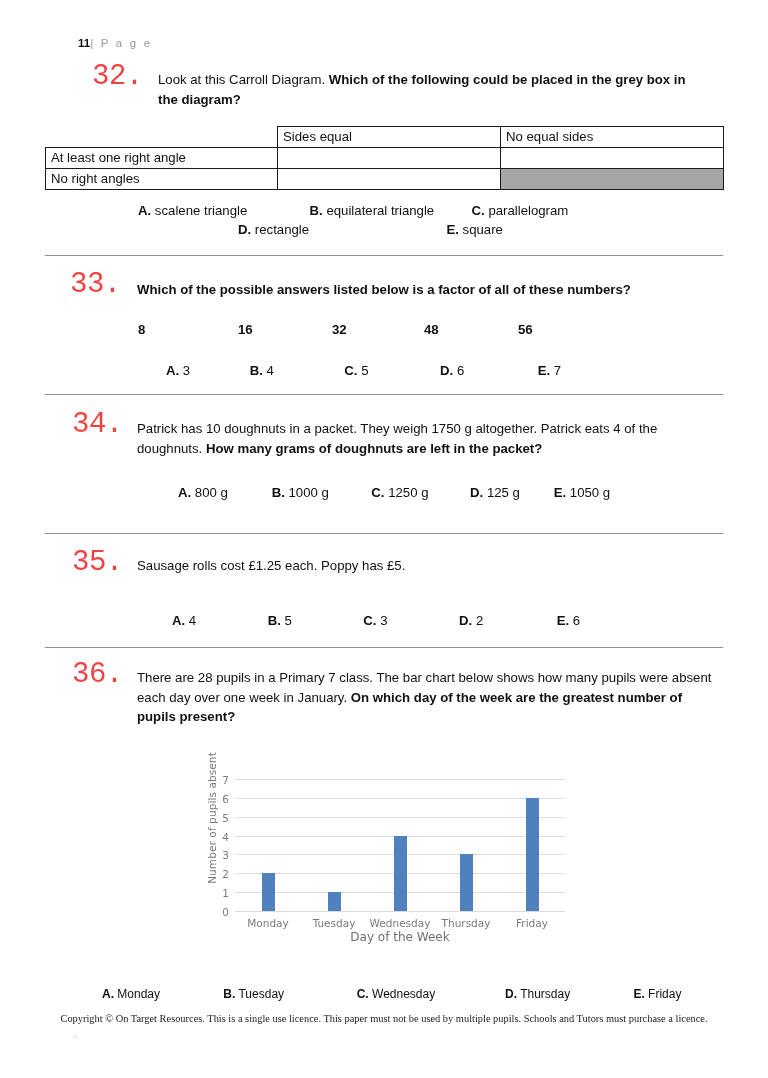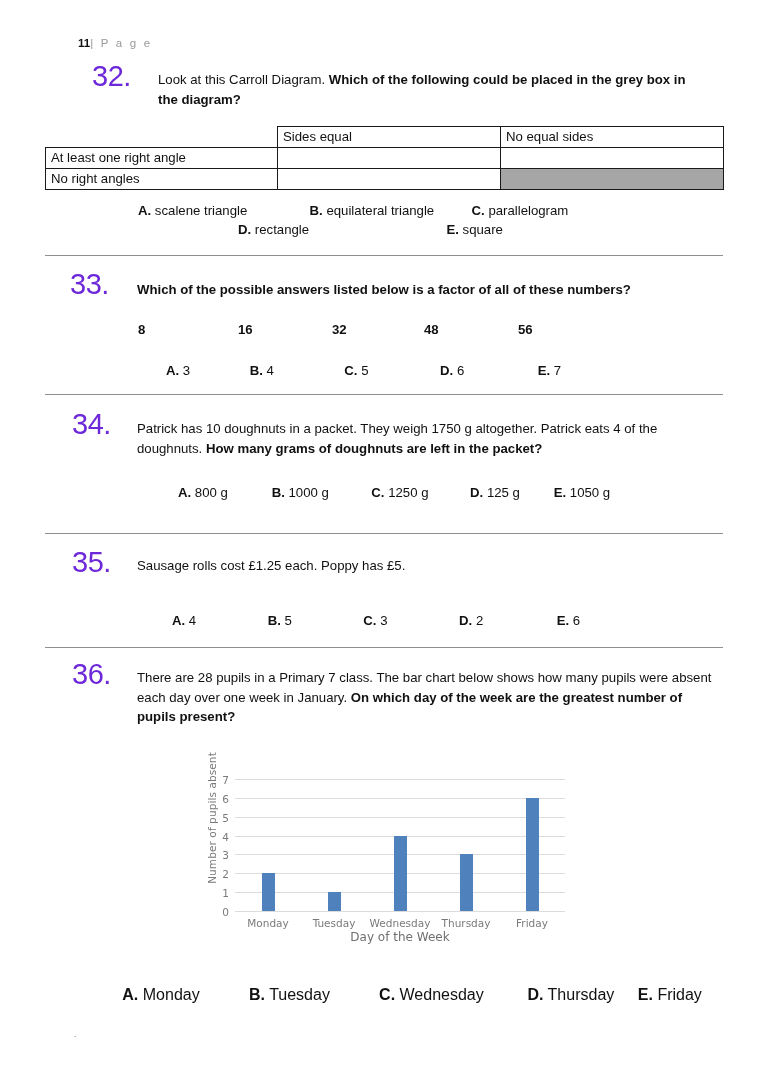--- a/index.html
+++ b/index.html
@@ -54,23 +54,23 @@
     width: 678px;
     height: 0;
     border-top: 1.4px solid #8e8e8e;
   }
 
   .qnum {
     position: absolute;
     font-size: 29px;
     font-weight: 300;
     letter-spacing: -0.5px;
-    color: #6d28d9;
+    color: #ef4444;
     line-height: 1;
-    font-family: Liberation Sans, sans-serif;
+    font-family: Liberation Mono, monospace;
   }
 
   .qtext {
     position: absolute;
     font-size: 13.2px;
     line-height: 19.5px;
     color: #111111;
   }
   .qtext .b { font-weight: bold; }
 
@@ -377,24 +377,25 @@
           <div class="bar" style="left: 158.5px; height: 75.4286px; background: rgb(79, 129, 189);"></div>
           <div class="xtick" style="left: 165px;">Wednesday</div>
           <div class="bar" style="left: 224.5px; height: 56.5714px; background: rgb(79, 129, 189);"></div>
           <div class="xtick" style="left: 231px;">Thursday</div>
           <div class="bar" style="left: 290.5px; height: 113.143px; background: rgb(79, 129, 189);"></div>
           <div class="xtick" style="left: 297px;">Friday</div>
         </div>
       <div class="xlabel">Day of the Week</div>
     </div>
 
-    <div class="opts" style="left:102px; top:985px; font-size:16px;text-align:center;">
+    <div class="opts" style="left:102px; top:985px; font-size:12px;">
       <span class="opt" style="width:118px"><span class="ol">A.</span> <span>Monday</span></span>
       <span class="opt" style="width:130px"><span class="ol">B.</span> <span>Tuesday</span></span>
       <span class="opt" style="width:145px"><span class="ol">C.</span> <span>Wednesday</span></span>
       <span class="opt" style="width:125px"><span class="ol">D.</span> <span>Thursday</span></span>
       <span class="opt"><span class="ol">E.</span> <span>Friday</span></span>
     </div>
   </div>
 
+  <div class="footer">Copyright © On Target Resources.  This is a single use licence. This paper must not be used by multiple pupils.  Schools and Tutors must purchase a licence.</div>
   <div class="footer-dot">.</div>
 
 </div>
 
 </body></html>

